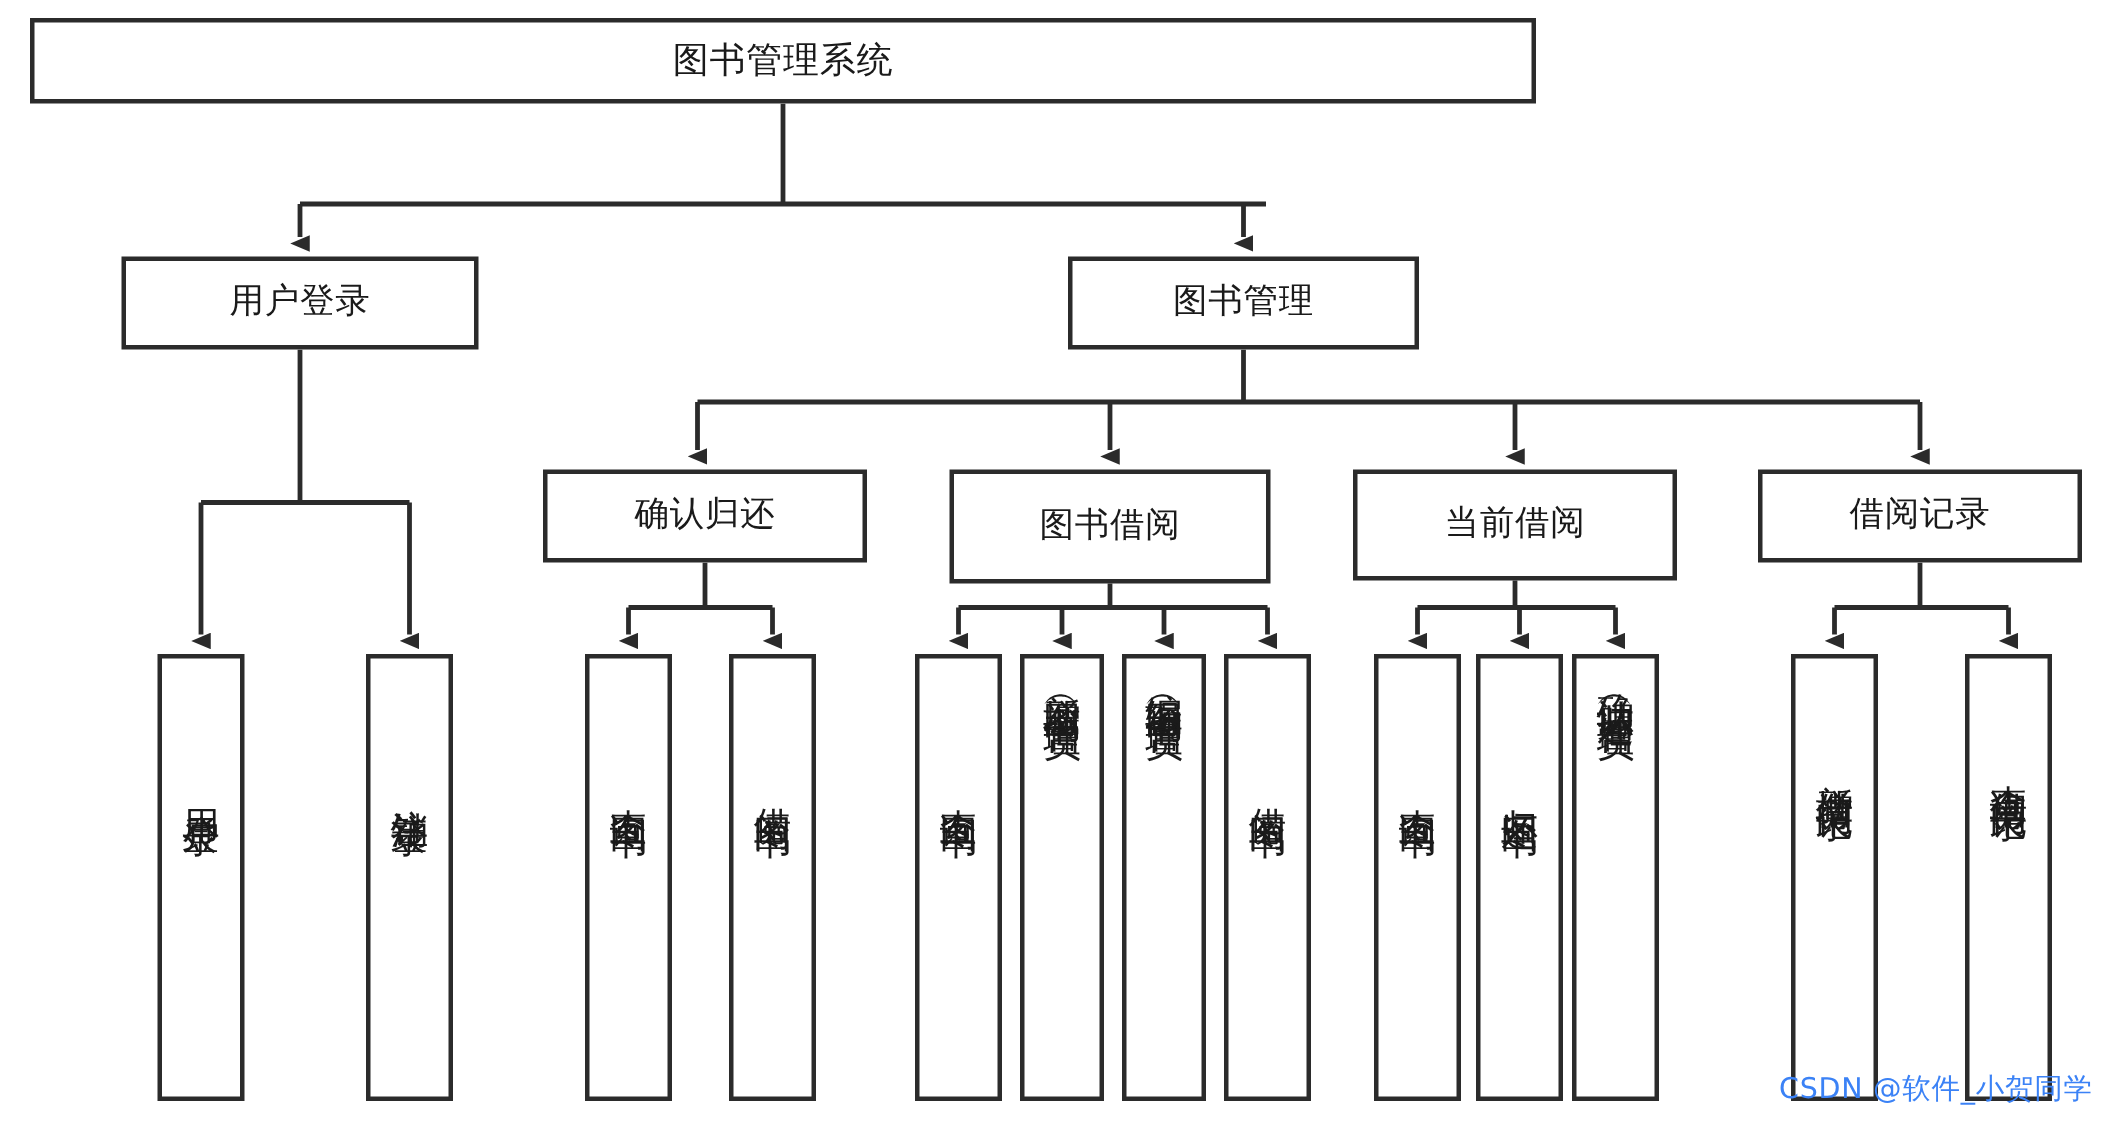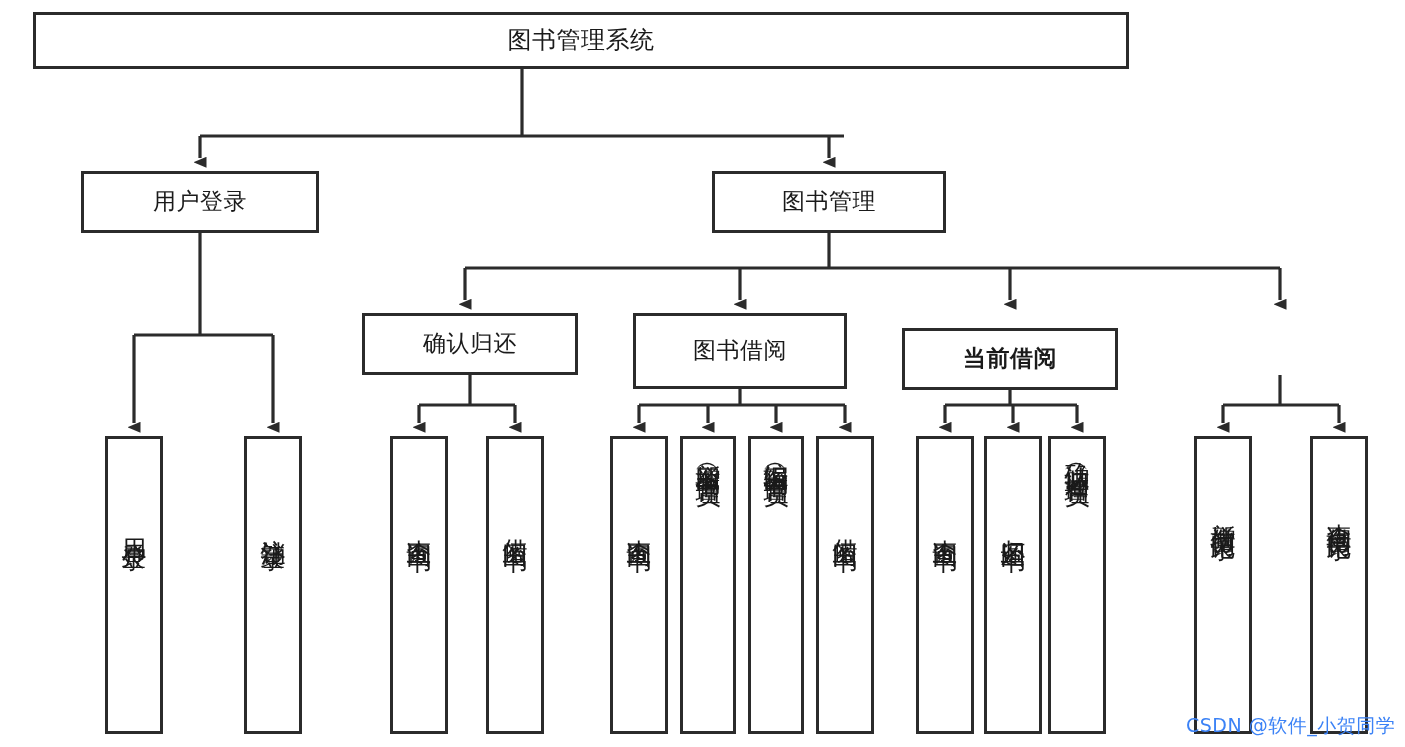--- a/index.html
+++ b/index.html
@@ -130,39 +130,42 @@
       <path d="M1013,405 L1013,423" marker-end="url(#arrowhead)"></path>
       <path d="M1077,405 L1077,423" marker-end="url(#arrowhead)"></path>
 
       <path d="M1280,375 L1280,405"></path>
       <path d="M1223,405 L1339,405"></path>
       <path d="M1223,405 L1223,423" marker-end="url(#arrowhead)"></path>
       <path d="M1339,405 L1339,423" marker-end="url(#arrowhead)"></path>
     </g>
   </svg>
 
-  <div class="node root horiz" style="left:20px; top:12px; width:1096px; height:57px;margin-left:13px;">
+  <div class="node root horiz" style="left:20px; top:12px; width:1004px; height:57px;">
     <span class="node-label">图书管理系统</span>
   </div>
 
   <div class="node horiz" style="left:81px; top:171px; width:238px; height:62px;">
     <span class="node-label">用户登录</span>
   </div>
   <div class="node horiz" style="left:712px; top:171px; width:234px; height:62px;">
     <span class="node-label">图书管理</span>
   </div>
 
   <div class="node horiz" style="left:362px; top:313px; width:216px; height:62px;">
     <span class="node-label">确认归还</span>
   </div>
   <div class="node horiz" style="left:633px; top:313px; width:214px; height:76px;">
     <span class="node-label">图书借阅</span>
   </div>
-  <div class="node horiz" style="left:902px; top:328px; width:216px; height:62px;font-weight:bold;">
+  <div class="node horiz" style="left:902px; top:313px; width:216px; height:74px;">
     <span class="node-label">当前借阅</span>
+  </div>
+  <div class="node horiz" style="left:1172px; top:313px; width:216px; height:62px;">
+    <span class="node-label">借阅记录</span>
   </div>
 
   <div class="node vert mid" style="left:105px; top:436px; width:58px; height:298px;">
     <span class="node-label">用户登录</span>
   </div>
   <div class="node vert mid" style="left:244px; top:436px; width:58px; height:298px;">
     <span class="node-label">注销登录</span>
   </div>
 
   <div class="node vert mid" style="left:390px; top:436px; width:58px; height:298px;">

